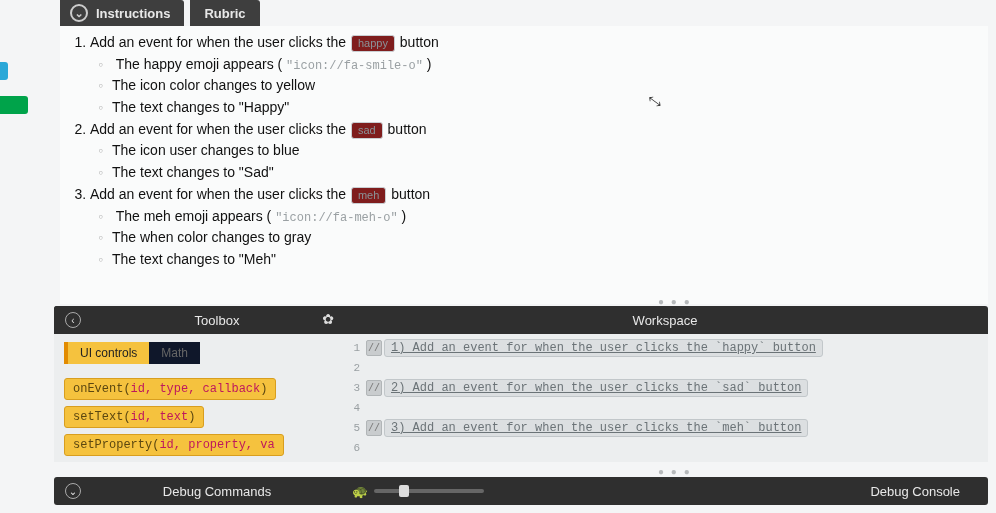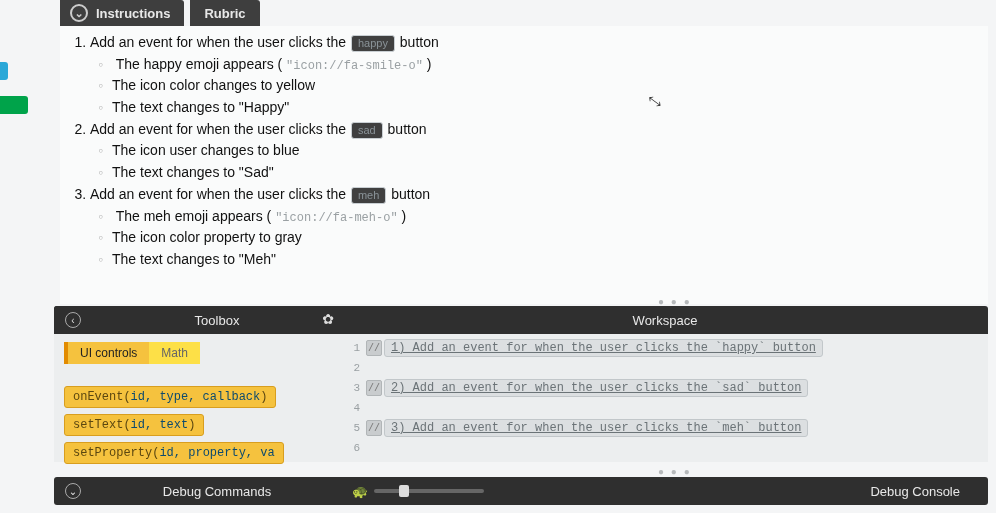--- a/index.html
+++ b/index.html
@@ -69,21 +69,21 @@
     width: 14px;
     margin-left: -14px;
   }
   .btn-tag {
     display: inline-block;
     border: 1px solid #c9cfd3;
     border-radius: 3px;
     padding: 0px 6px;
     font-size: 11px;
     color: #8a9398;
-    background: #404040;
+    background: #7f1d1d;
     vertical-align: middle;
     line-height: 15px;
     margin: 0 1px;
   }
   .code-tag {
     font-family: "Courier New", monospace;
     color: #9aa0a3;
     font-size: 12px;
   }
 
@@ -165,48 +165,48 @@
   .toolbox {
     position: absolute;
     top: 334px; left: 54px;
     width: 288px;
     height: 128px;
     background: #eceeef;
     padding: 8px 10px;
     font-size: 12px;
   }
   .toolbox-tabs {
-    display:flex; gap: 0; margin-bottom: 22px;
+    display:flex; gap: 0; margin-bottom: 14px;
   }
   .toolbox-tabs .tt {
     padding: 4px 12px;
     font-size: 12px;
     cursor: pointer;
-    background: #fde047;
+    background: #0f172a;
     color: #666;
   }
   .toolbox-tabs .tt.active {
     background: #f5c23e;
     color: #222;
     border-left: 4px solid #e28b00;
   }
   .code-block {
     display: inline-block;
     background: #f5c23e;
     color: #5b4710;
     font-family: "Courier New", monospace;
     font-size: 12px;
     padding: 3px 8px;
     border: 1px solid #d89e1f;
     border-radius: 3px;
     margin-bottom: 6px;
     cursor: grab;
     white-space: nowrap;
   }
-  .cb-arg { color: #0c4a6e; }
+  .cb-arg { color: #be185d; }
 
   
   .workspace {
     position: absolute;
     top: 334px; left: 342px; right: 8px;
     height: 128px;
     background: #eceeef;
     font-family: "Courier New", monospace;
     font-size: 12px;
     color: #555;
@@ -335,21 +335,21 @@
     <li>
       <span>Add an event for when the user clicks the </span>
       <span class="btn-tag">meh</span>
       <span> button</span>
       <ul>
         <li>
           <span>The meh emoji appears ( </span>
           <span class="code-tag">"icon://fa-meh-o"</span>
           <span> )</span>
         </li>
-        <li>The icon color property to gray</li>
+        <li>The when color changes to gray</li>
         <li>The text changes to "Meh"</li>
       </ul>
     </li>
   </ol>
 </div>
 
 <div class="cursor">⤡</div>
 
 <div class="divider-dots top">● ● ●</div>
 

